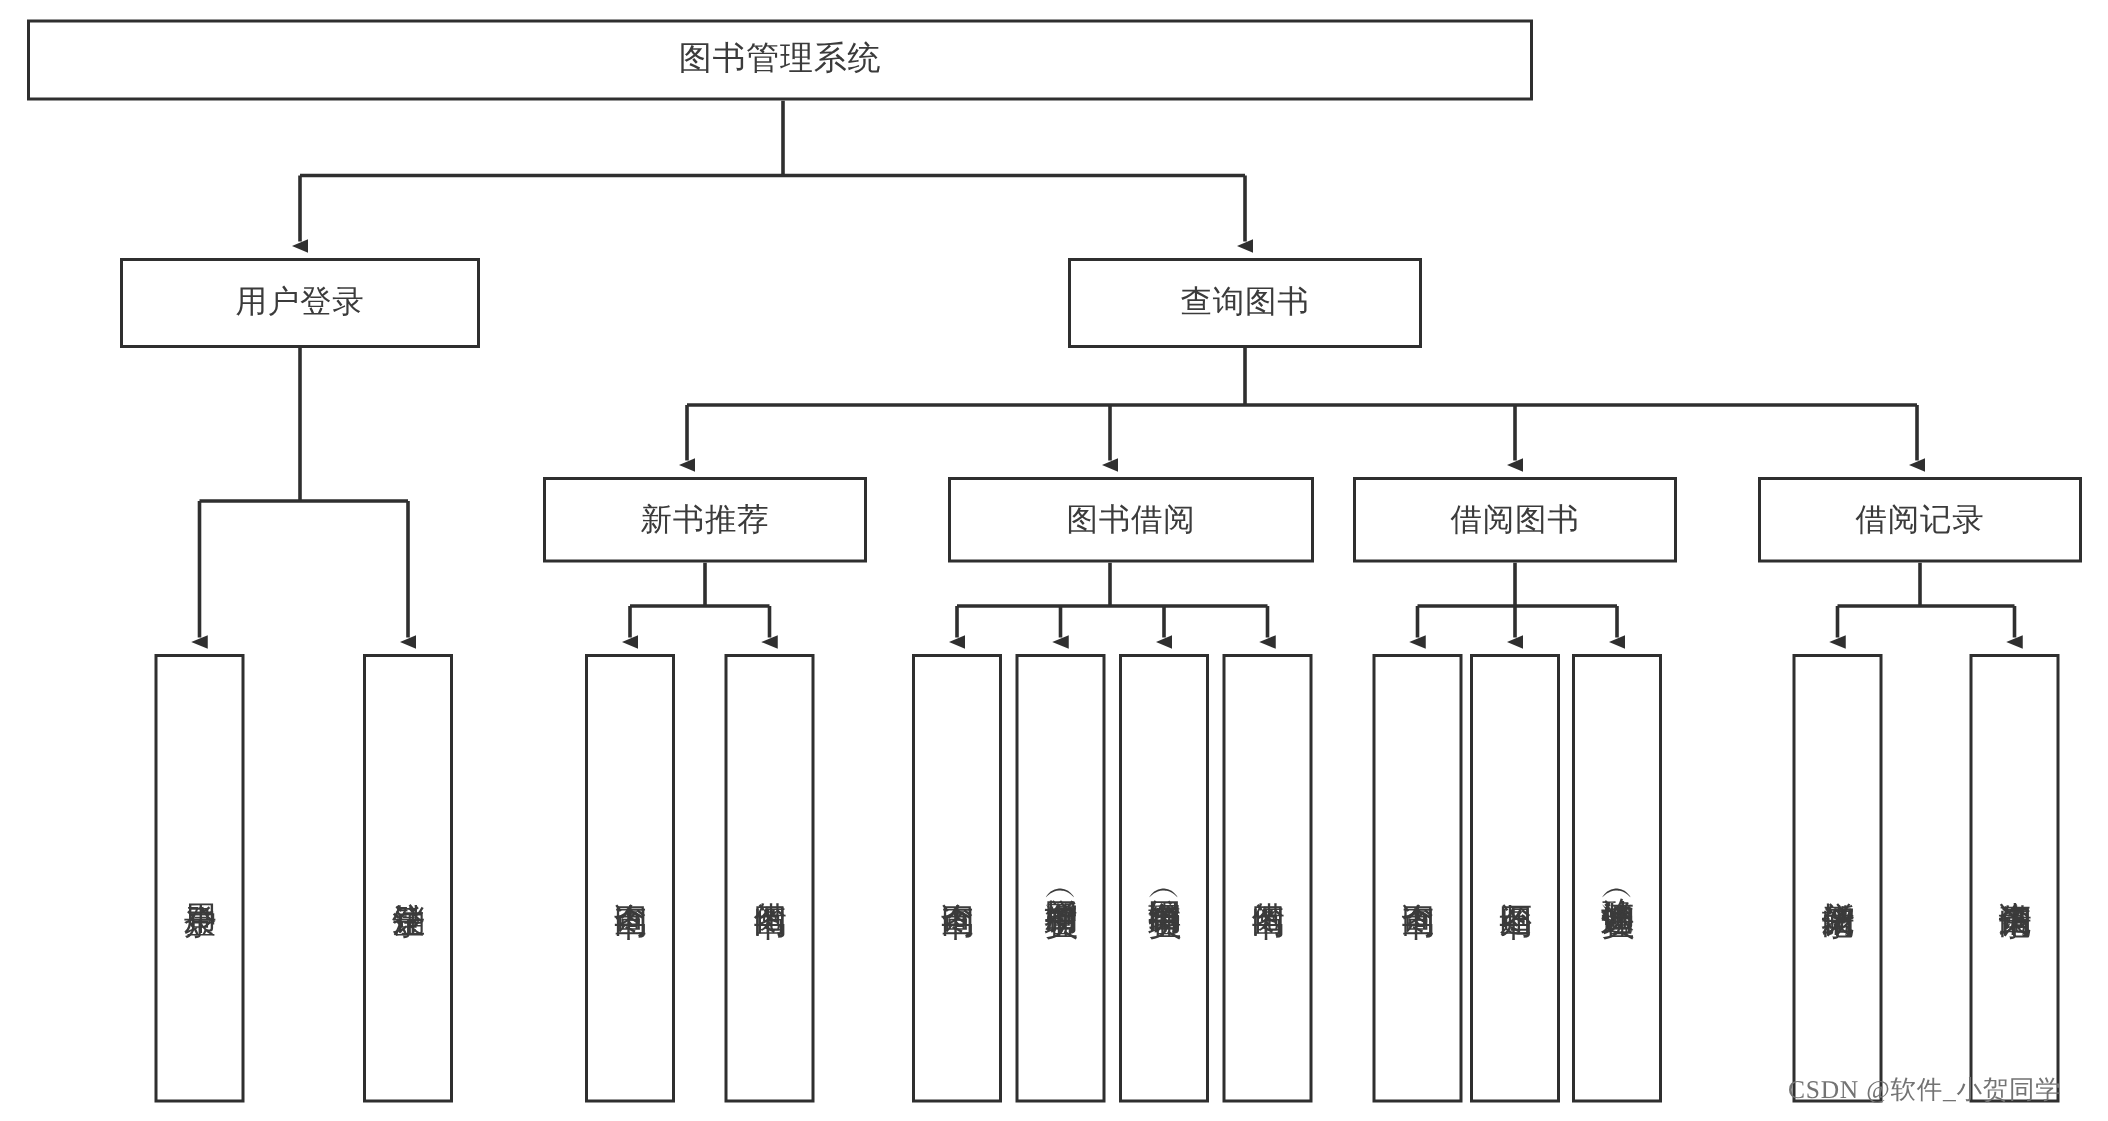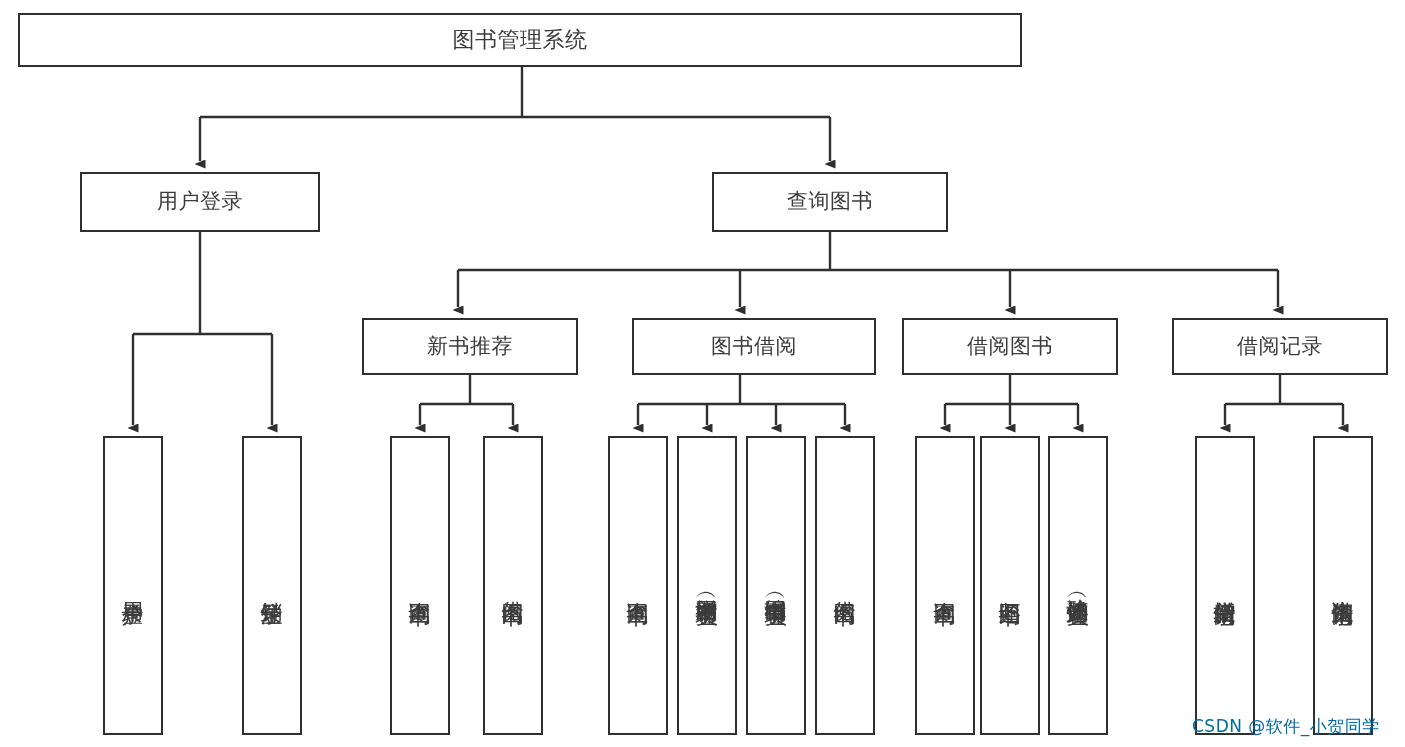--- a/index.html
+++ b/index.html
@@ -53,25 +53,26 @@
     writing-mode: vertical-rl;
     text-orientation: upright;
     font-size: 22px;
     line-height: 1.32;
     letter-spacing: 1px;
     white-space: nowrap;
     text-align: center;
   }
   .watermark {
     position: absolute;
-    color: #0369a1;
+    color: #737373;
     font-size: 17px;
     letter-spacing: 0.5px;
     white-space: nowrap;
     user-select: none;
+    font-family: Liberation Serif, serif;
   }
 </style>
 </head>
 <body>
 
 <div id="canvas">
 
   <svg id="edges" viewBox="0 0 1405 747" xmlns="http://www.w3.org/2000/svg">
     <defs>
       <marker id="arrow" markerWidth="9" markerHeight="11" refX="1.5" refY="5.5" orient="auto" markerUnits="userSpaceOnUse">

